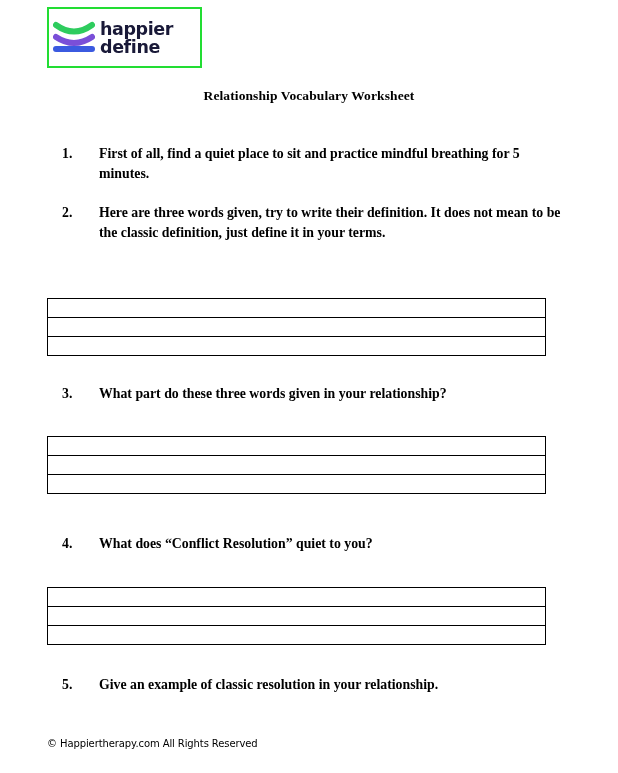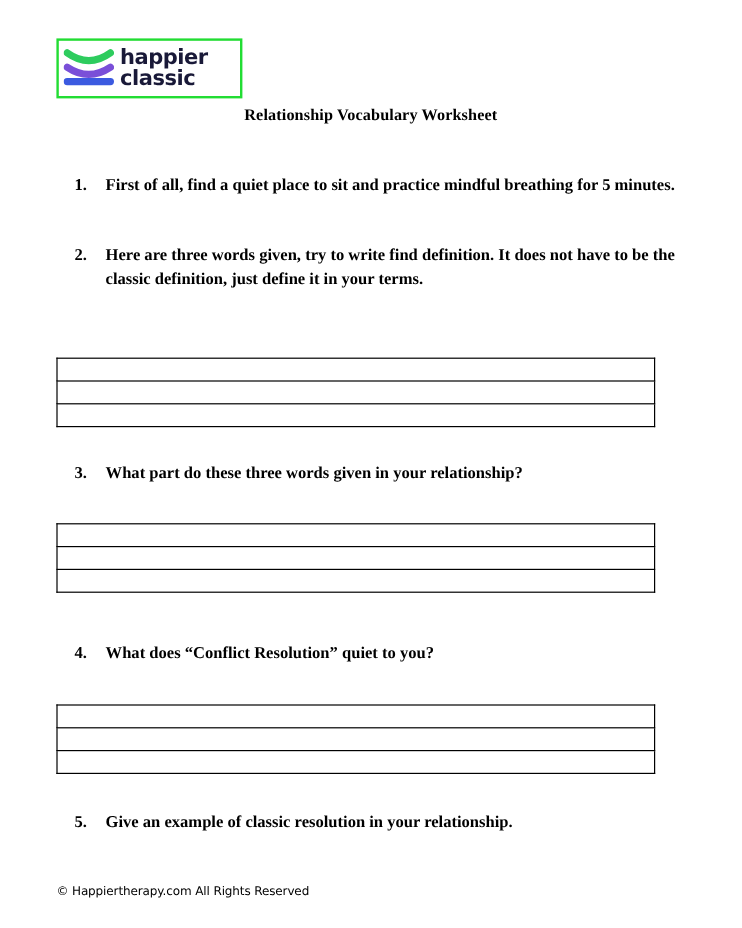--- a/index.html
+++ b/index.html
@@ -16,28 +16,27 @@
     font-family: "Liberation Serif", "DejaVu Serif", serif;
     color: #000000;
   }
 
   
   .logo-box {
     position: absolute;
     left: 47px;
     top: 7px;
     width: 155px;
-    height: 50px;
+    height: 61px;
     border: 2px solid #22dd33;
     box-sizing: border-box;
     background: #ffffff;
     display: flex;
     align-items: center;
     padding-left: 4px;
-    margin-top: 25px;
   }
   .logo-marks {
     width: 42px;
     height: 40px;
     flex: 0 0 42px;
     position: relative;
   }
   .logo-marks svg { display: block; }
   .logo-wordmark {
     margin-left: 5px;
@@ -72,21 +71,21 @@
     line-height: 20px;
   }
   .q-num {
     position: absolute;
     left: 0;
     top: 0;
     width: 22px;
     text-align: left;
   }
   .q-body {
-    margin-left: 26px;
+    margin-left: 37px;
     display: block;
   }
   .q-body .sub {
     display: block;
   }
 
   #q1 { top: 144px; width: 508px; }
   #q2 { top: 203px; width: 512px; }
   #q3 { top: 384px; }
   #q4 { top: 534px; }
@@ -127,35 +126,35 @@
 <div class="logo-box">
   <div class="logo-marks">
     <svg width="42" height="40" viewBox="0 0 42 40" xmlns="http://www.w3.org/2000/svg">
       <path d="M3 7 Q21 20 39 7" stroke="#2ecc5e" stroke-width="6" fill="none" stroke-linecap="round"></path>
       <path d="M3 19 Q21 31 39 19" stroke="#7a4fd8" stroke-width="6" fill="none" stroke-linecap="round"></path>
       <path d="M3 31 L39 31" stroke="#3b5ae0" stroke-width="6" fill="none" stroke-linecap="round"></path>
     </svg>
   </div>
   <div class="logo-wordmark">
     <span>happier</span>
-    <span>classic</span>
+    <span>define</span>
   </div>
 </div>
 
 <div class="doc-title">Relationship Vocabulary Worksheet</div>
 
 <div class="q" id="q1">
   <span class="q-num">1.</span>
   <span class="q-body">First of all, find a quiet place to sit and practice mindful breathing for 5 minutes.</span>
 </div>
 
 <div class="q" id="q2">
   <span class="q-num">2.</span>
   <span class="q-body">
-    <span>Here are three words given, try to write find definition. It does not have to be the classic definition, just define it in your terms.</span>
+    <span>Here are three words given, try to write their definition. It does not mean to be the classic definition, just define it in your terms.</span>
   </span>
 </div>
 
 <table class="answer-table" id="table1">
   <tbody>
     <tr>
         <td></td>
       </tr>
     <tr>
         <td></td>

